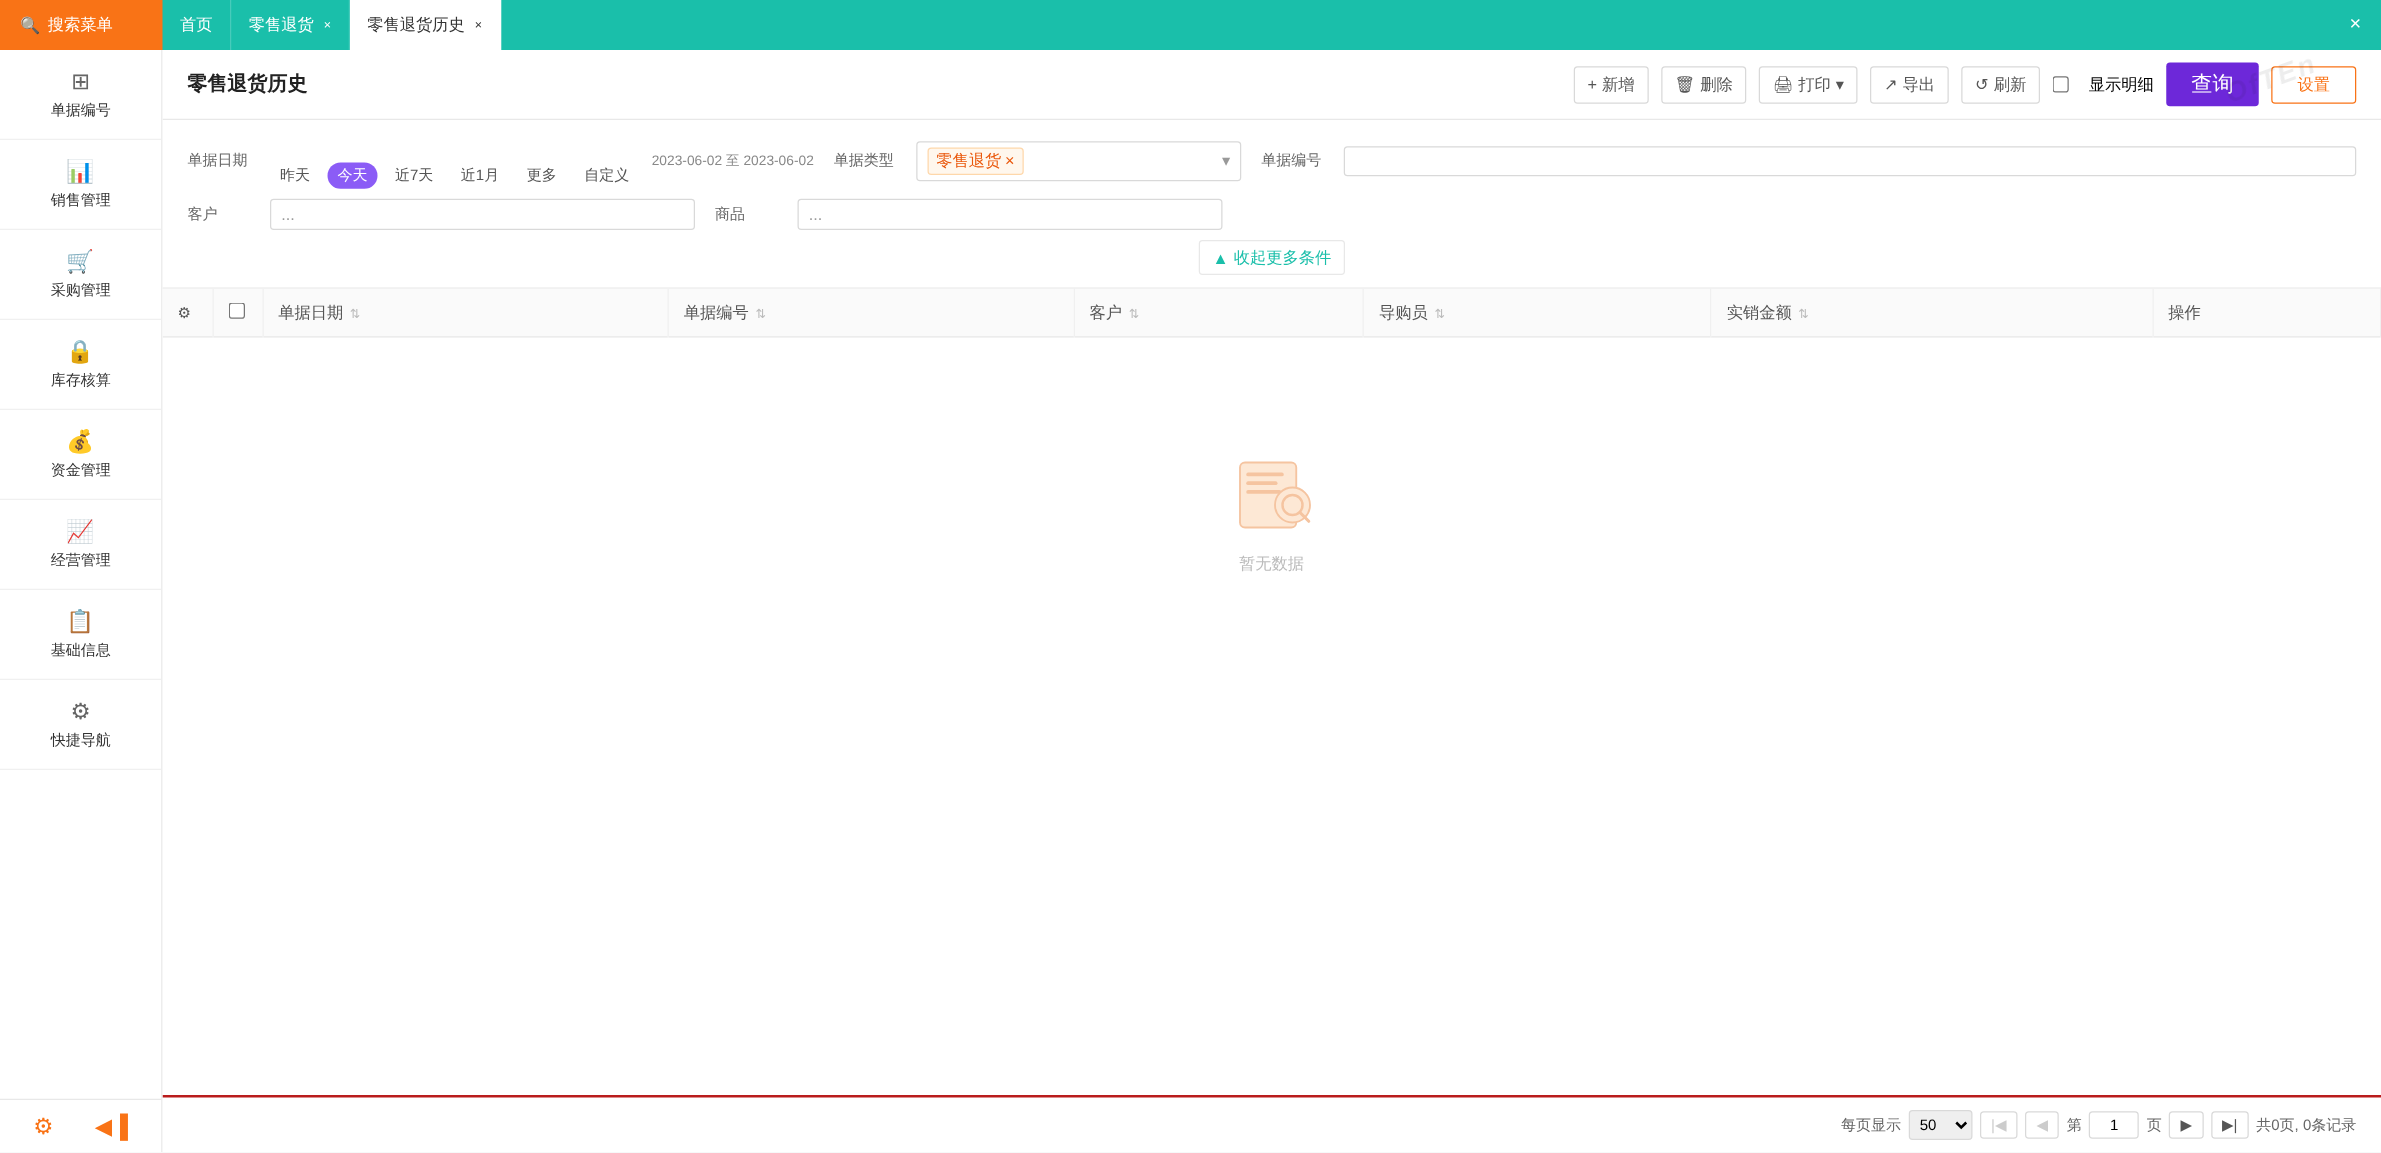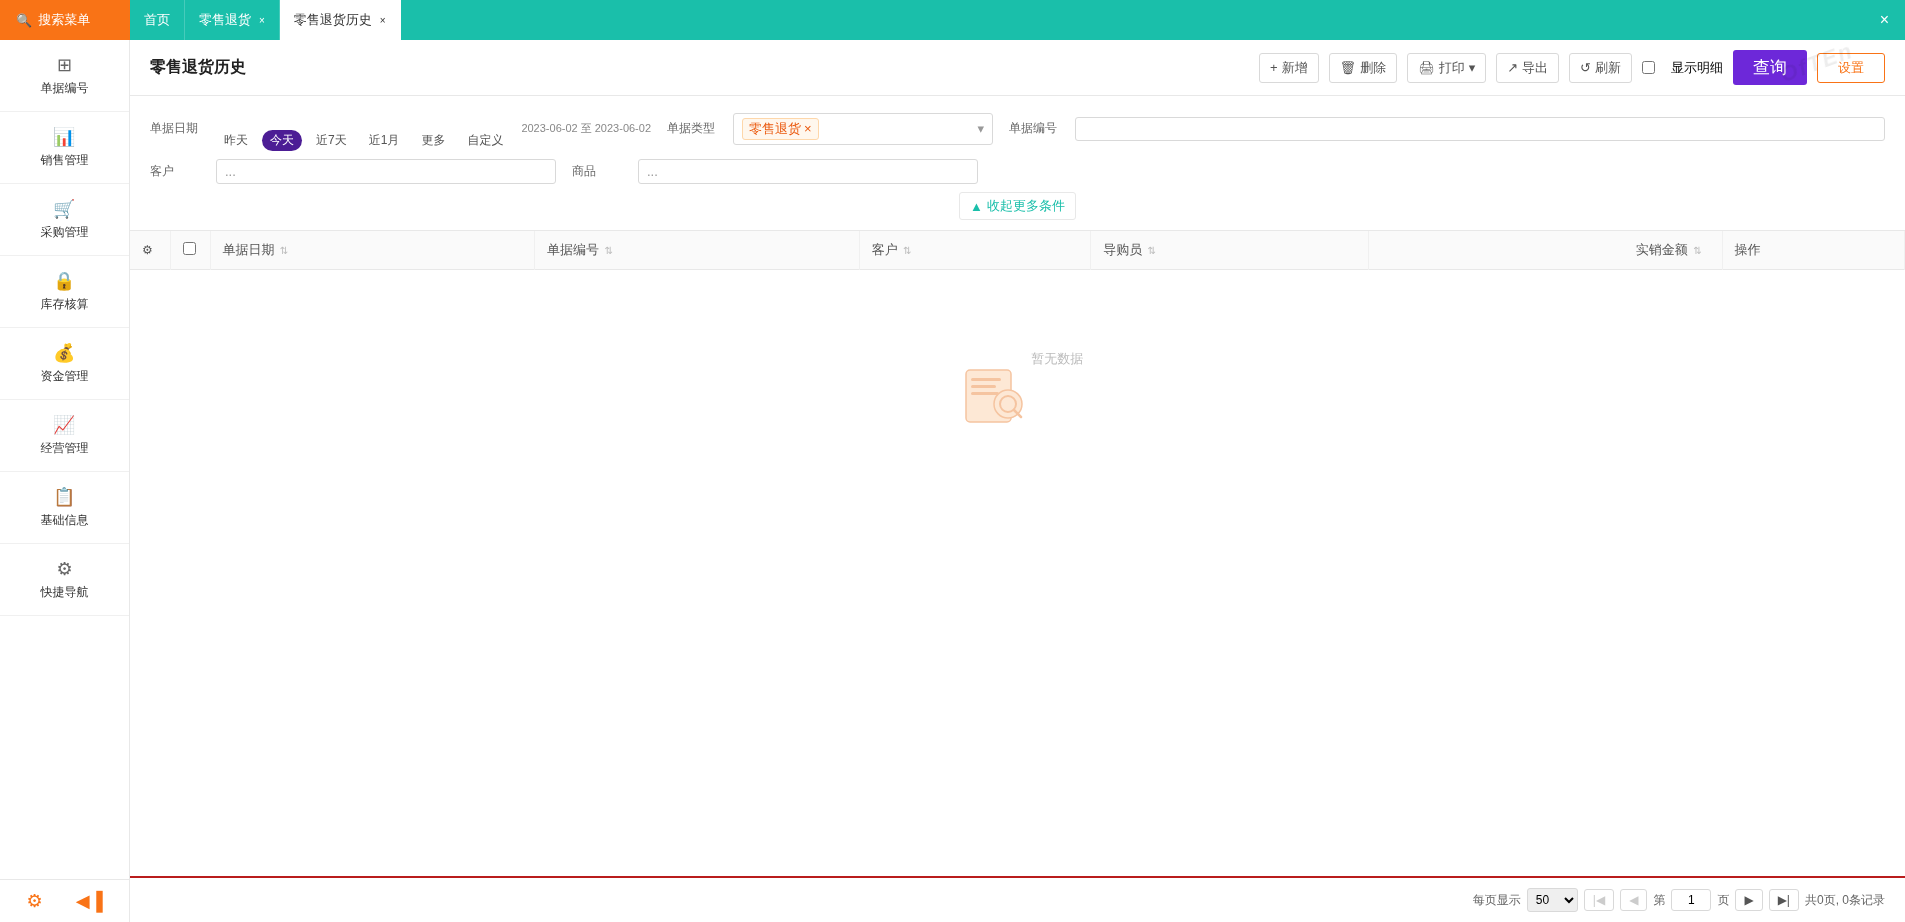--- a/index.html
+++ b/index.html
@@ -86,21 +86,21 @@
     }
     .filter-row {
       display: flex; align-items: center; gap: 16px; margin-bottom: 8px;
     }
     .filter-label { color: #666; font-size: 12px; min-width: 50px; }
     .date-filters { display: flex; align-items: center; gap: 6px; }
     .date-btn {
       padding: 2px 8px; border-radius: 3px; cursor: pointer; font-size: 12px; color: #555; margin-top: 24px;
     }
     .date-btn.active {
-      background: #4c1d95; color: white; border-radius: 12px; text-align: center;
+      background: #8b5cf6; color: white; border-radius: 12px; text-align: center;
     }
     .date-range { color: #888; font-size: 11px; margin-left: 4px; }
     .filter-select {
       display: flex; align-items: center; gap: 4px; border: 1px solid #d9d9d9;
       border-radius: 3px; padding: 4px 8px; background: white; min-width: 200px;
       cursor: pointer;
     }
     .filter-tag {
       background: #fff7ed; border: 1px solid #fed7aa; color: #ea580c;
       padding: 1px 6px; border-radius: 3px; font-size: 11px; display: flex; align-items: center; gap: 3px;
@@ -130,21 +130,21 @@
       padding: 10px 12px; text-align: left; color: #555; font-weight: 500;
       font-size: 12px; border-right: 1px solid #f0f0f0; white-space: nowrap;
     }
     .data-table th.sortable { cursor: pointer; }
     .sort-icon { color: #bbb; font-size: 10px; margin-left: 2px; }
     .th-settings { width: 40px; text-align: center; }
     .th-checkbox { width: 40px; text-align: center; }
 
     
     .empty-state {
-      display: flex; flex-direction: row; justify-content: center;
+      display: flex; flex-direction: column; align-items: center; justify-content: center;
       padding: 80px 0; color: #bbb;
     }
     .empty-icon {
       width: 80px; height: 80px; margin-bottom: 12px;
     }
     .empty-text { font-size: 13px; color: #bbb; }
 
     
     .pagination-area {
       background: white; border-top: 2px solid #b91c1c; padding: 10px 20px;
@@ -339,21 +339,21 @@
               <span class="sort-icon">⇅</span>
             </th>
             <th class="sortable">
               <span>客户</span>
               <span class="sort-icon">⇅</span>
             </th>
             <th class="sortable">
               <span>导购员</span>
               <span class="sort-icon">⇅</span>
             </th>
-            <th class="sortable" style="text-align:right; padding-right:20px;">
+            <th class="sortable" style="padding-right:20px;">
               <span>实销金额</span>
               <span class="sort-icon">⇅</span>
             </th>
             <th>
               <span>操作</span>
             </th>
           </tr>
         </thead>
         <tbody>
           <tr>

